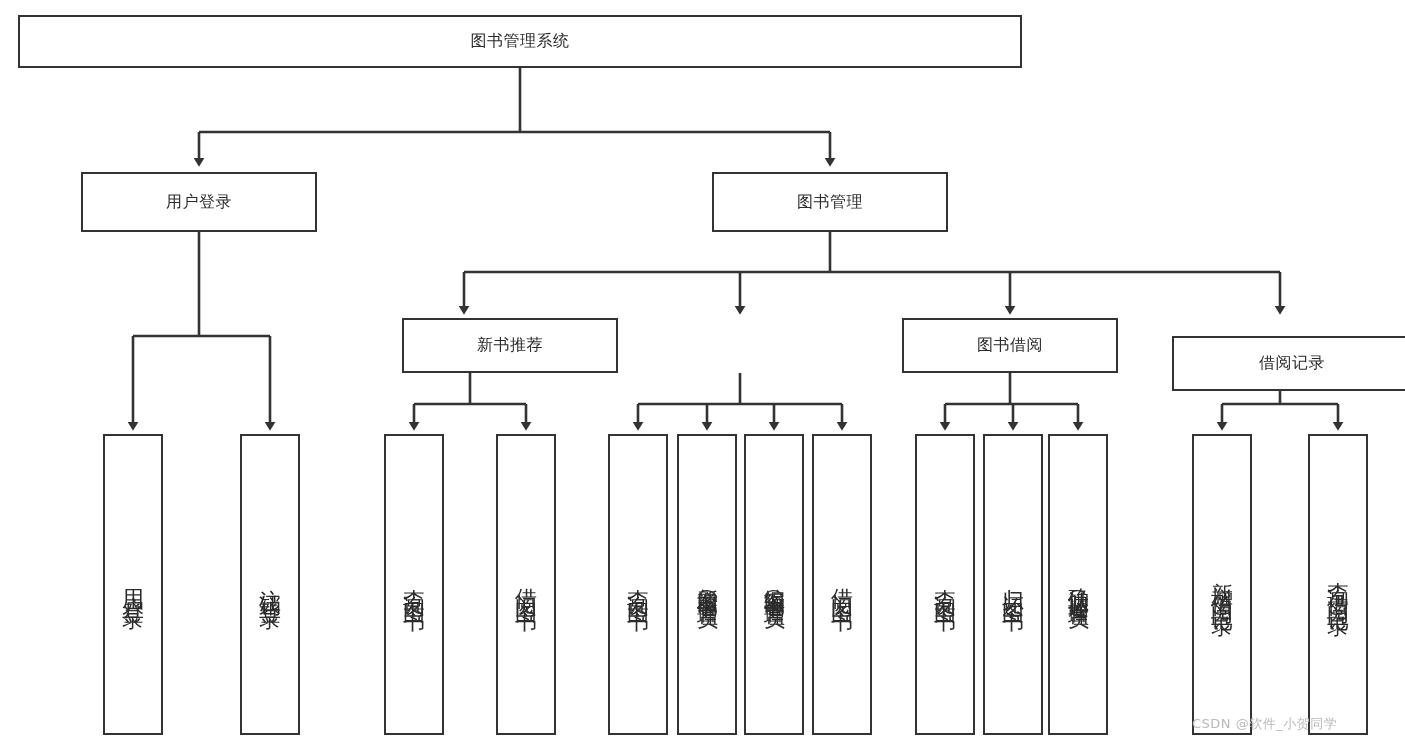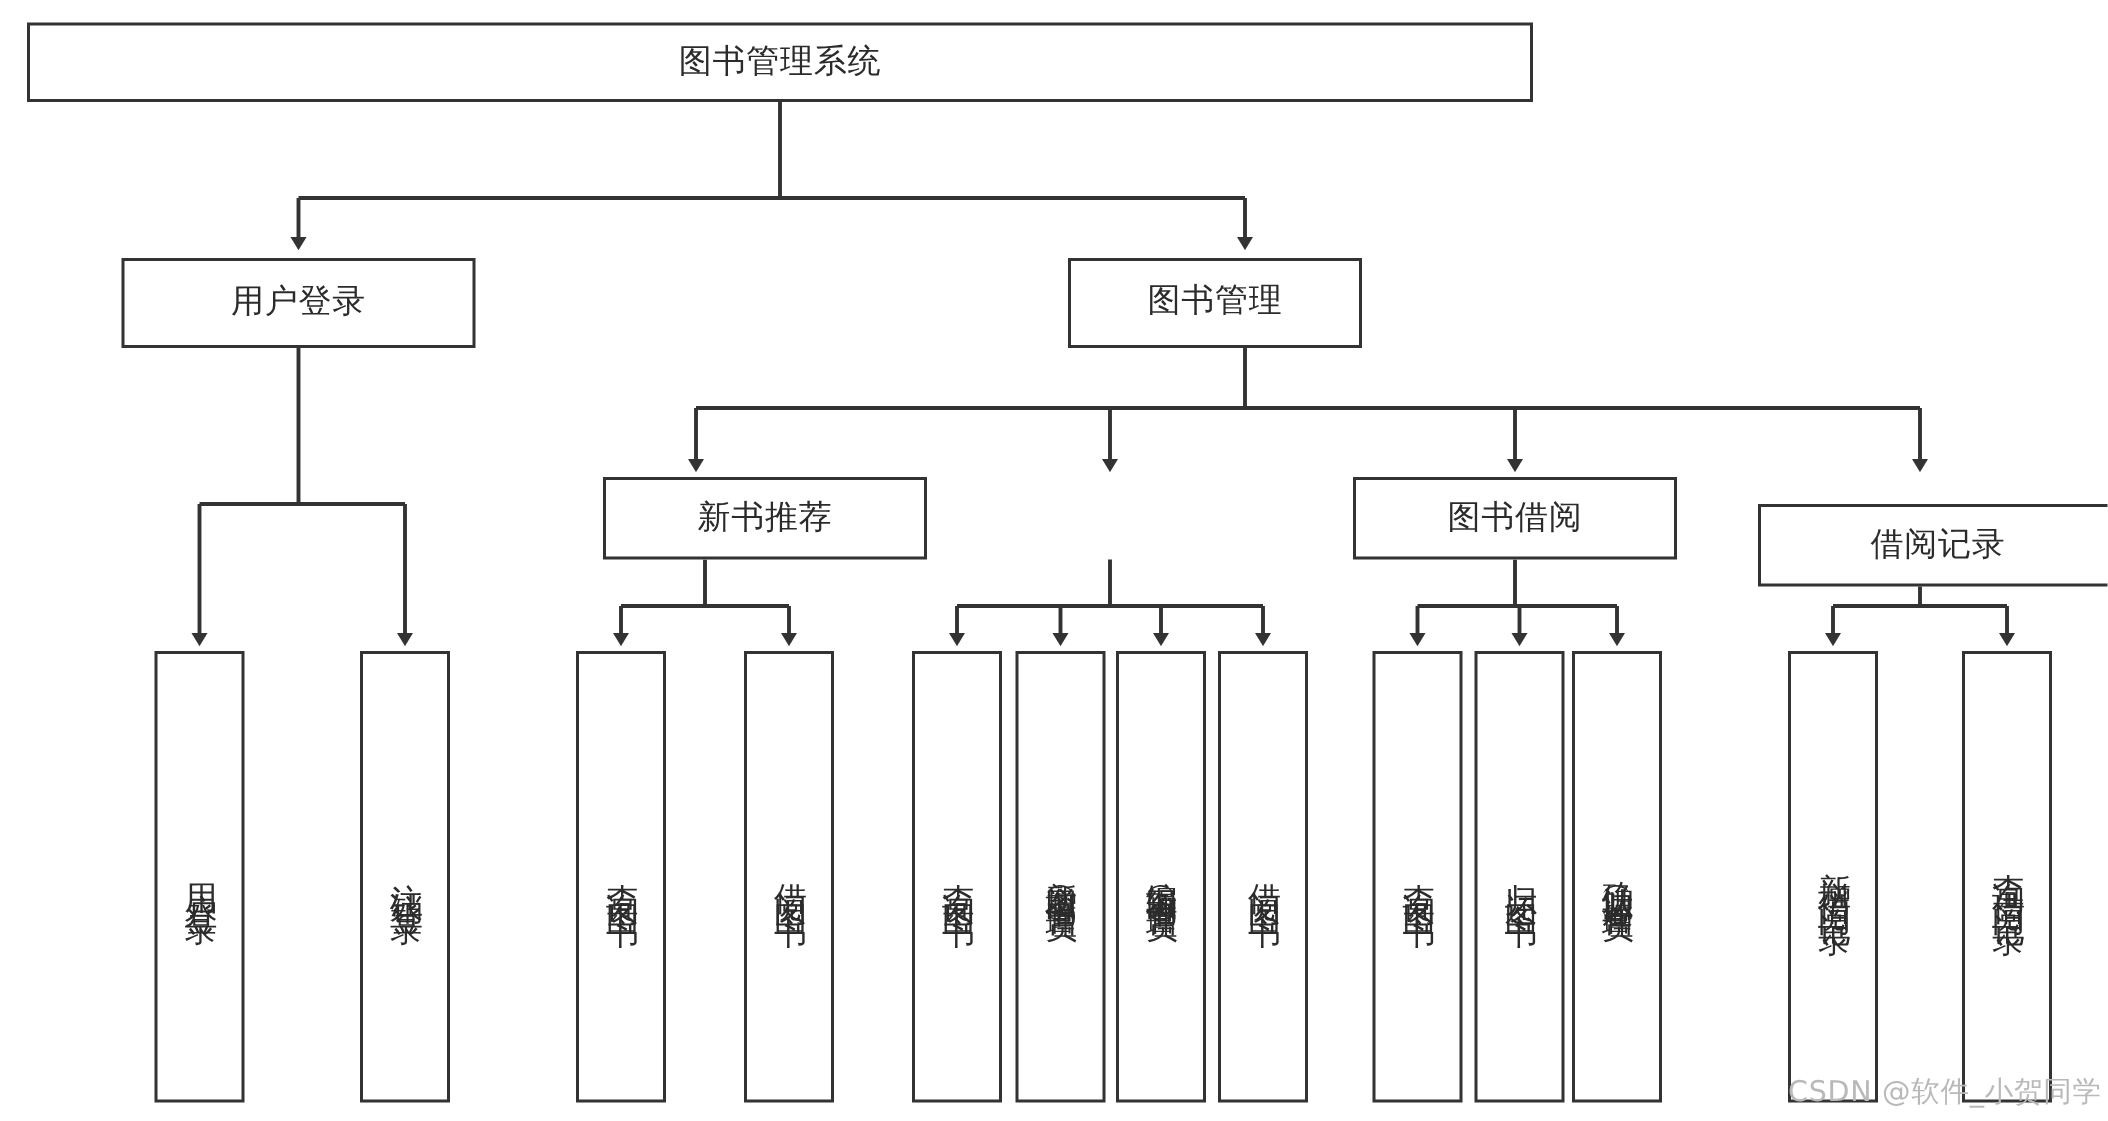--- a/index.html
+++ b/index.html
@@ -32,21 +32,21 @@
     box-sizing: border-box;
     background: #ffffff;
     border: 2.4px solid #333333;
     display: flex;
     align-items: center;
     justify-content: center;
     z-index: 2;
   }
   .node-label {
     color: #2b2b2b;
-    font-size: 22px;
+    font-size: 16px;
     line-height: 1.18;
     letter-spacing: 0.5px;
     white-space: nowrap;
     text-align: center;
   }
   .node-box.vertical {
     align-items: center;
     justify-content: center;
     padding: 4px 0;
   }
@@ -59,21 +59,21 @@
     white-space: nowrap;
     max-height: 100%;
   }
   .node-box.vertical.tight .node-label {
     letter-spacing: 3px;
     font-size: 21px;
   }
   .watermark {
     position: absolute;
     color: #b9b9b9;
-    font-size: 19px;
+    font-size: 13px;
     letter-spacing: 0.5px;
     white-space: nowrap;
     z-index: 3;
   }
 </style>
 </head>
 <body>
 
 <div id="diagram-root">
 
@@ -127,21 +127,21 @@
     </g>
   </svg>
 
   <div class="node-box" style="left:18px; top:15px; width:1004px; height:53px;">
     <span class="node-label">图书管理系统</span>
   </div>
 
   <div class="node-box" style="left:81px; top:172px; width:236px; height:60px;">
     <span class="node-label">用户登录</span>
   </div>
-  <div class="node-box" style="left:712px; top:172px; width:196px; height:60px;font-family:Liberation Mono, monospace;">
+  <div class="node-box" style="left:712px; top:172px; width:236px; height:60px;">
     <span class="node-label">图书管理</span>
   </div>
 
   <div class="node-box" style="left:362px; top:318px; width:216px; height:55px;margin-left:40px;">
     <span class="node-label">新书推荐</span>
   </div>
   <div class="node-box" style="left:902px; top:318px; width:216px; height:55px;">
     <span class="node-label">图书借阅</span>
   </div>
   <div class="node-box" style="left:1172px; top:336px; width:240px; height:55px;">

